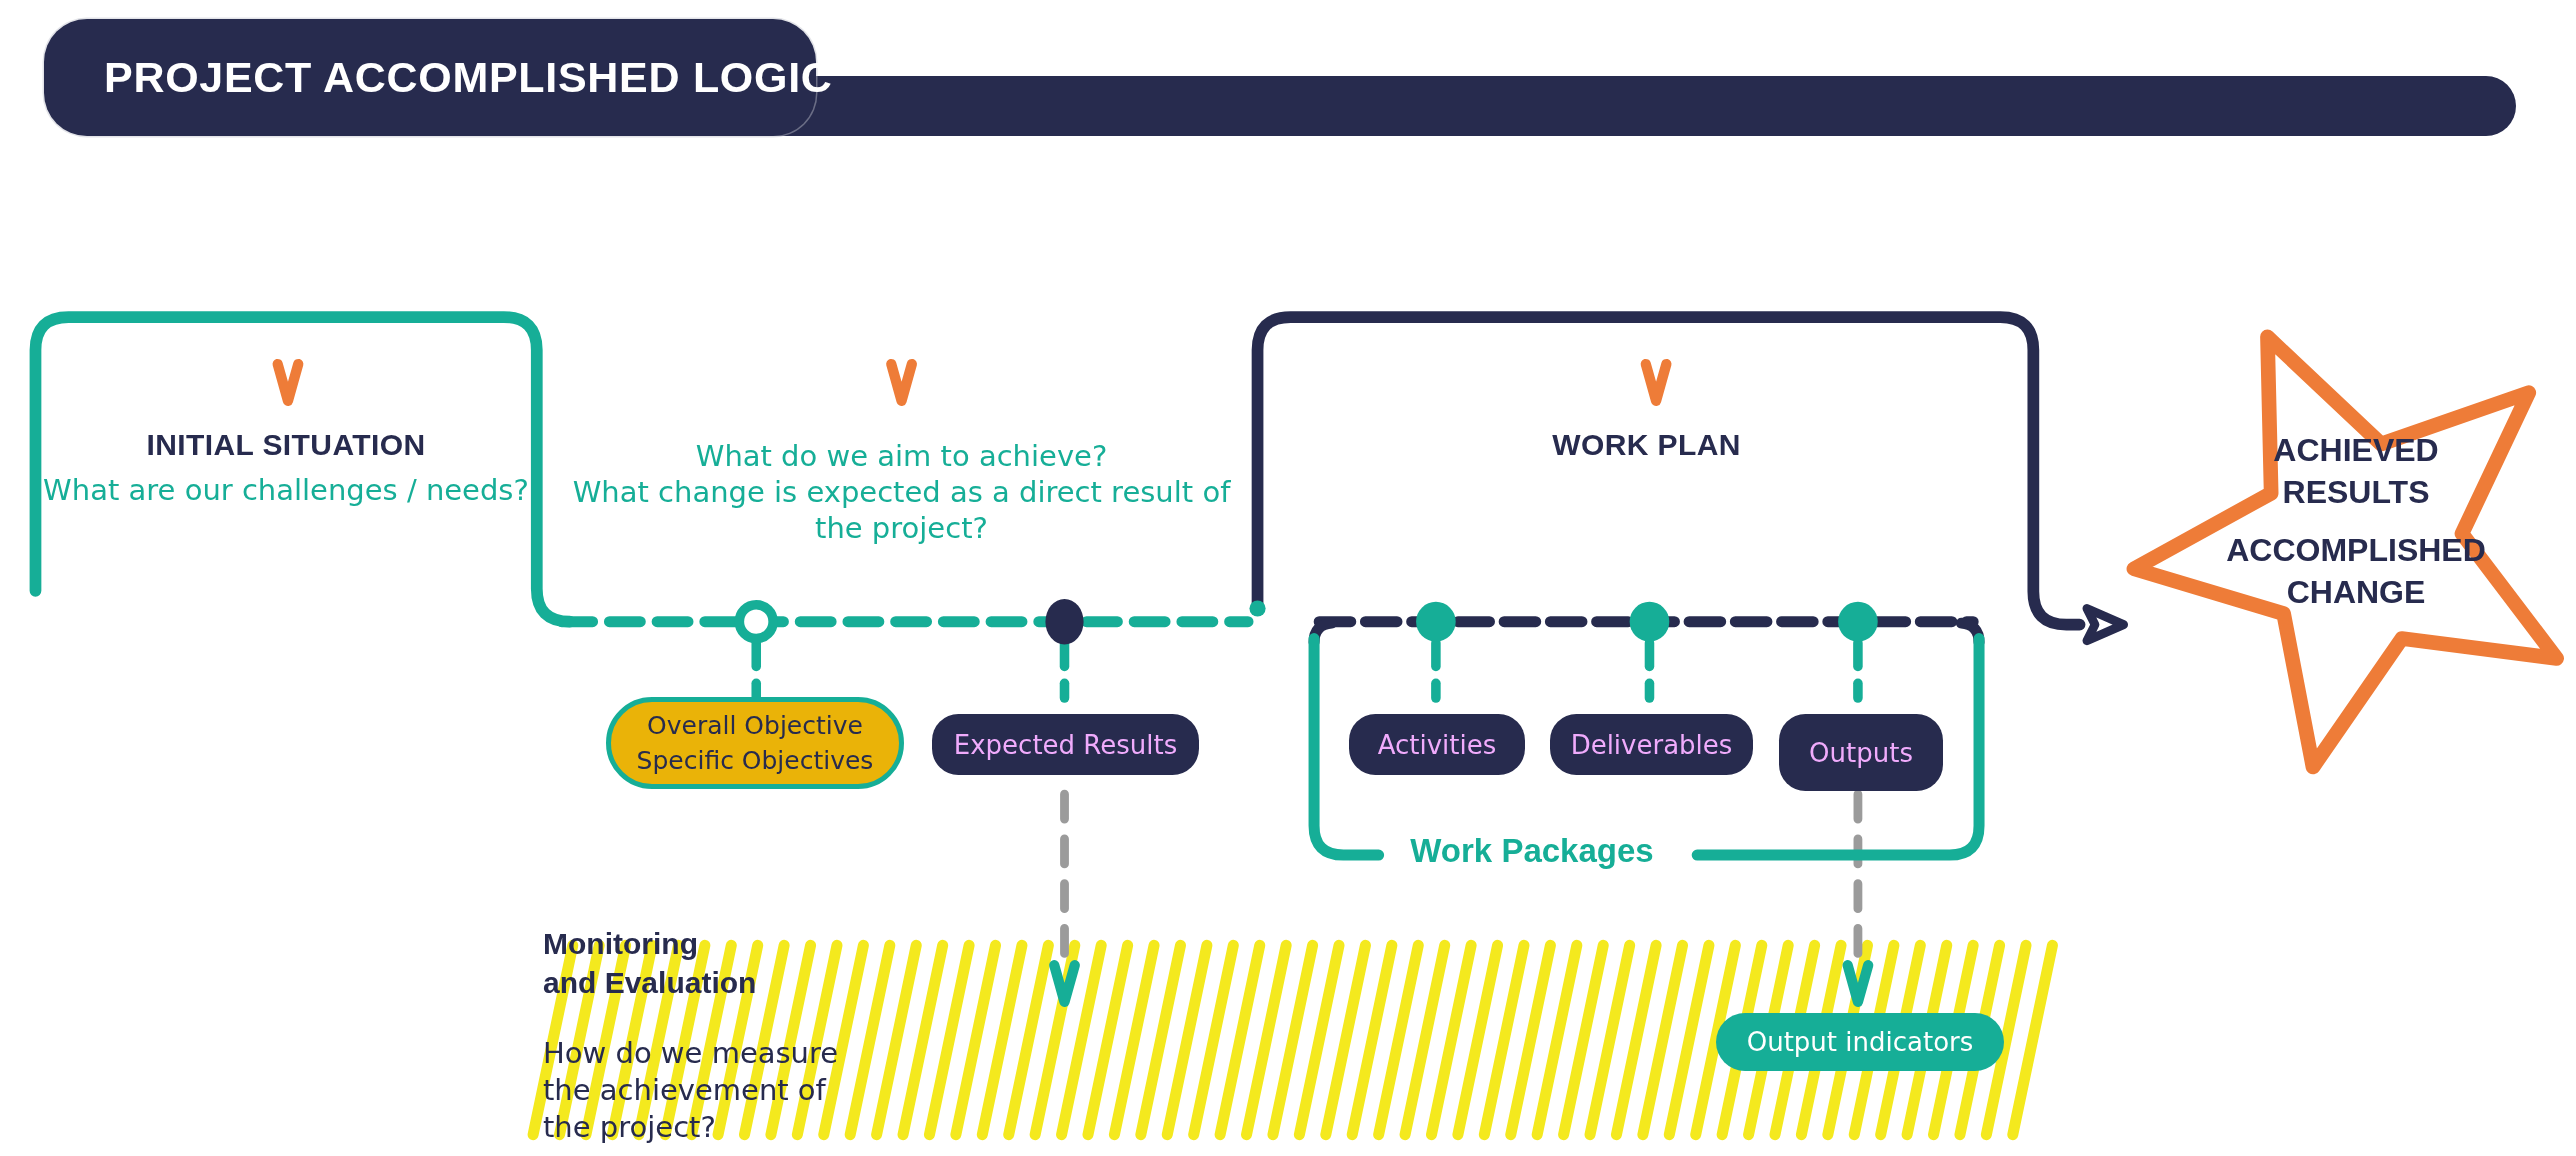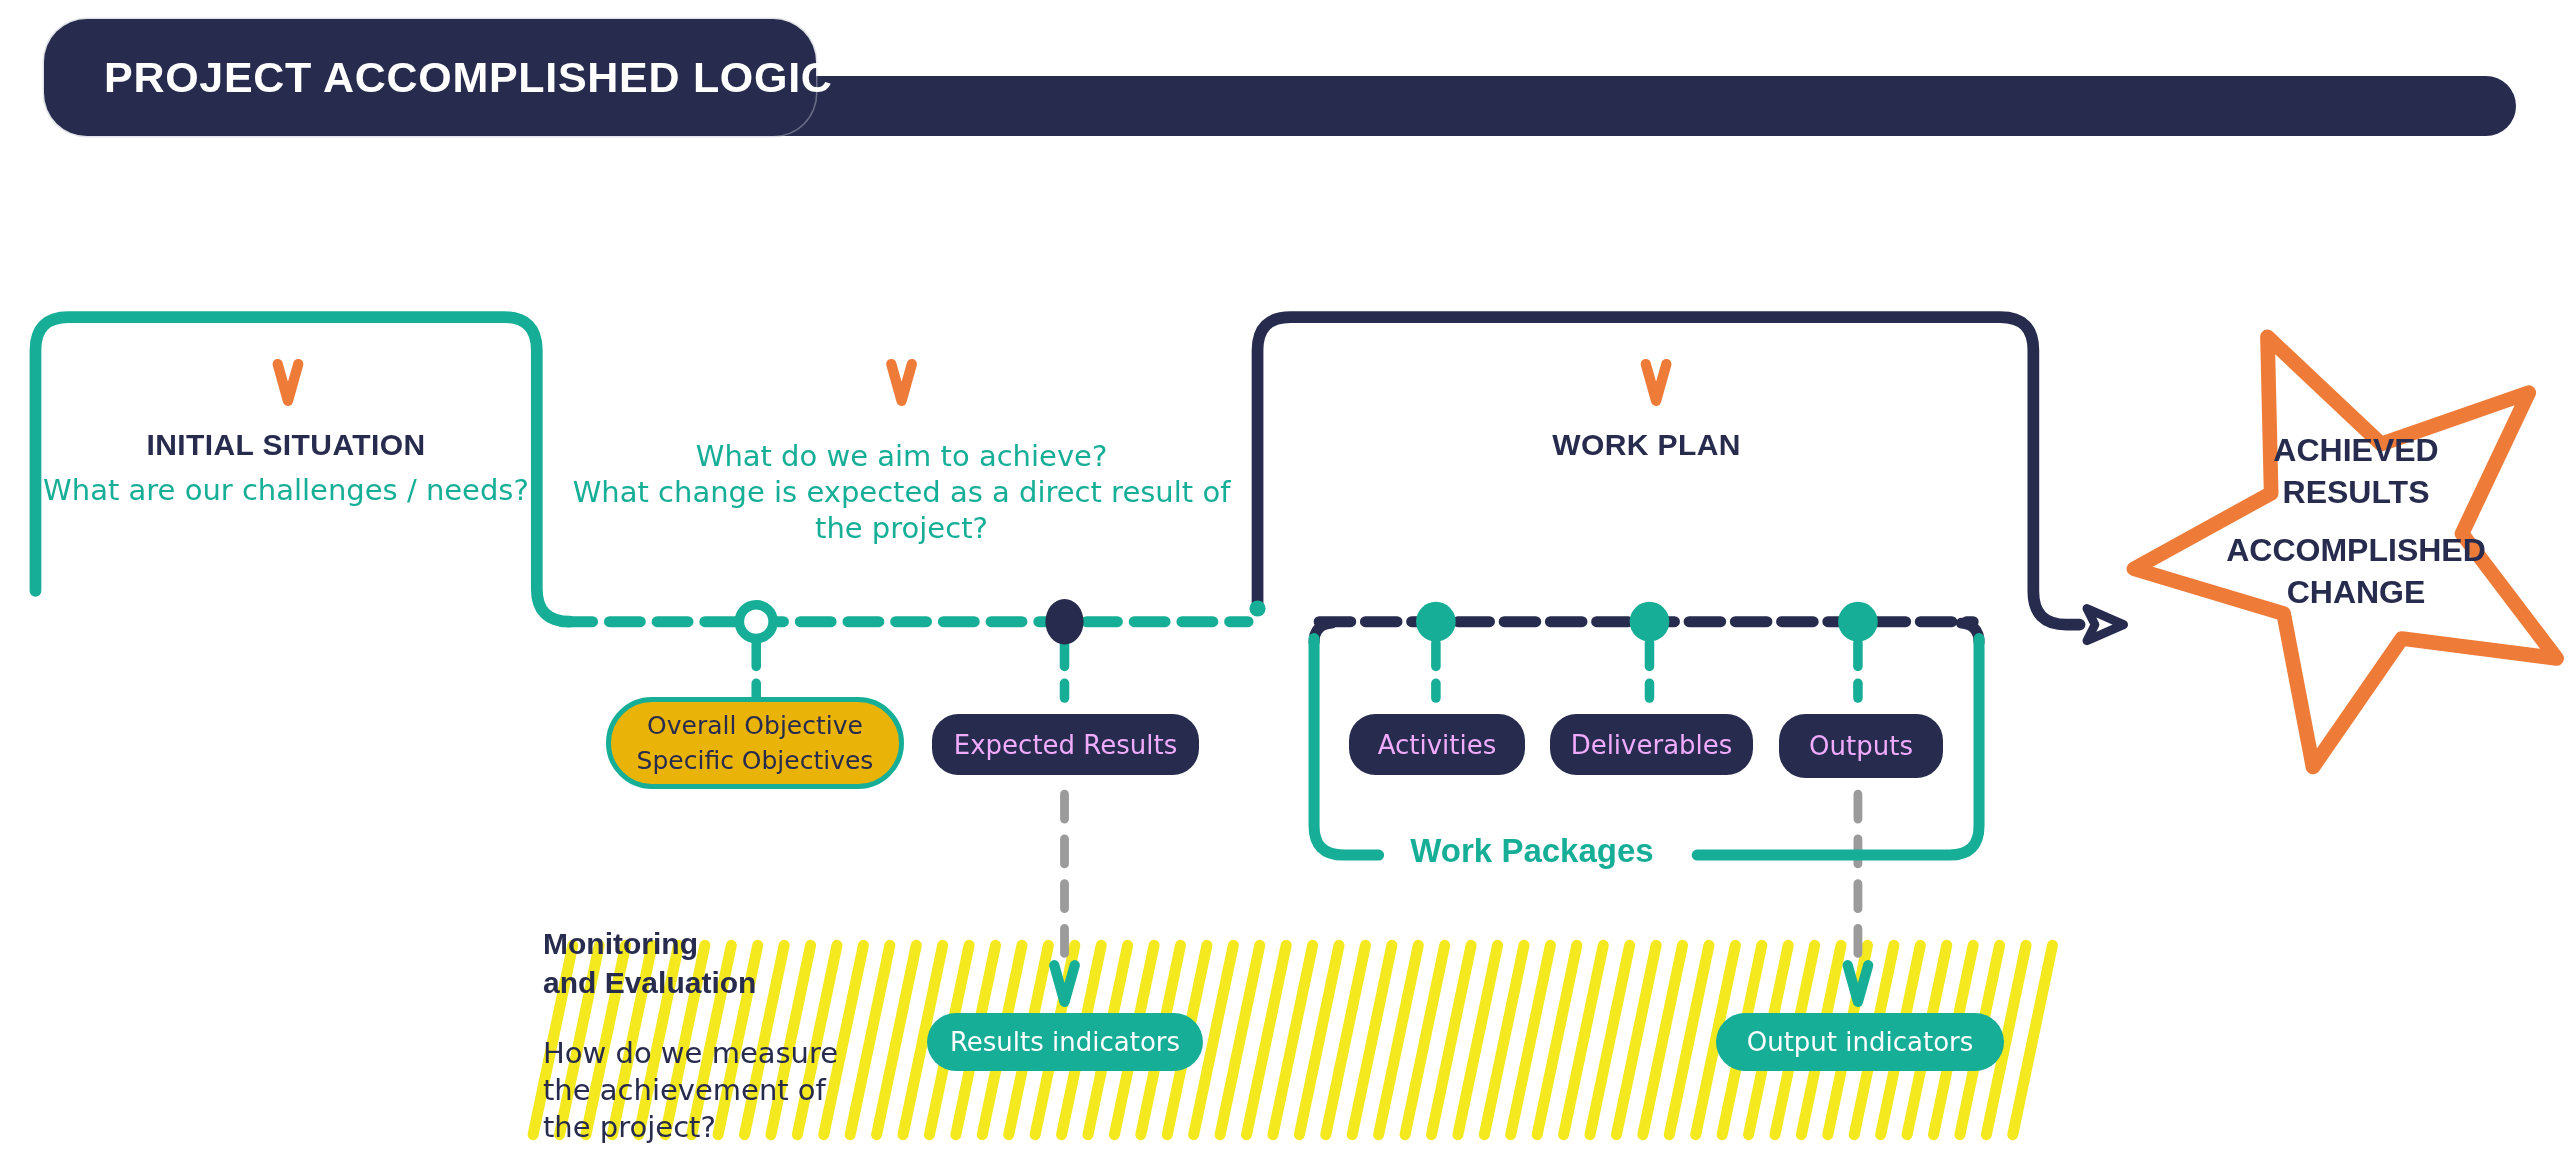--- a/index.html
+++ b/index.html
@@ -60,21 +60,21 @@
   .pill{position:absolute;display:flex;align-items:center;justify-content:center;
     text-align:center;white-space:nowrap;}
   .pill.navy{background:var(--navy);color:#f0abfc;font-size:26px;border-radius:26.4px;}
   .pill.teal{background:var(--teal);color:#fff;font-size:26px;border-radius:29px;}
   .pill.outline{background:#eab308;border:5.9px solid var(--teal);color:var(--navy);
     font-size:25px;line-height:35px;border-radius:46px;white-space:normal;}
   .pill-objectives{left:606px;top:697px;width:298px;height:92px;}
   .pill-expected{left:932px;top:714px;width:267px;height:61px;}
   .pill-activities{left:1349px;top:714px;width:176px;height:61px;}
   .pill-deliverables{left:1550px;top:714px;width:203px;height:61px;}
-  .pill-outputs{left:1779px;top:714px;width:164px;height:64px;}
+  .pill-outputs{left:1779px;top:714px;width:164px;height:77px;}
   .pill-results-ind{left:927px;top:1013px;width:276px;height:58px;}
   .pill-output-ind{left:1716px;top:1013px;width:288px;height:58px;}
 
   .wp-label{position:absolute;left:1385px;top:832px;width:294px;text-align:center;
     font-family:"Liberation Sans",sans-serif;font-weight:bold;font-size:33px;color:var(--teal);}
 
   
   .monitoring-head{position:absolute;left:543px;top:924px;
     font-family:"Liberation Sans",sans-serif;font-weight:bold;font-size:30px;line-height:39px;
     color:var(--navy);}
@@ -245,17 +245,16 @@
   <div class="monitoring-head">
     <div>Monitoring</div>
     <div>and Evaluation</div>
   </div>
   <div class="monitoring-q">
     <div>How do we measure</div>
     <div>the achievement of</div>
     <div>the project?</div>
   </div>
 
-  <div class="pill teal pill-results-ind">Results indicators</div>
   <div class="pill teal pill-output-ind">Output indicators</div>
 
 </div>
 
 
 </body></html>

